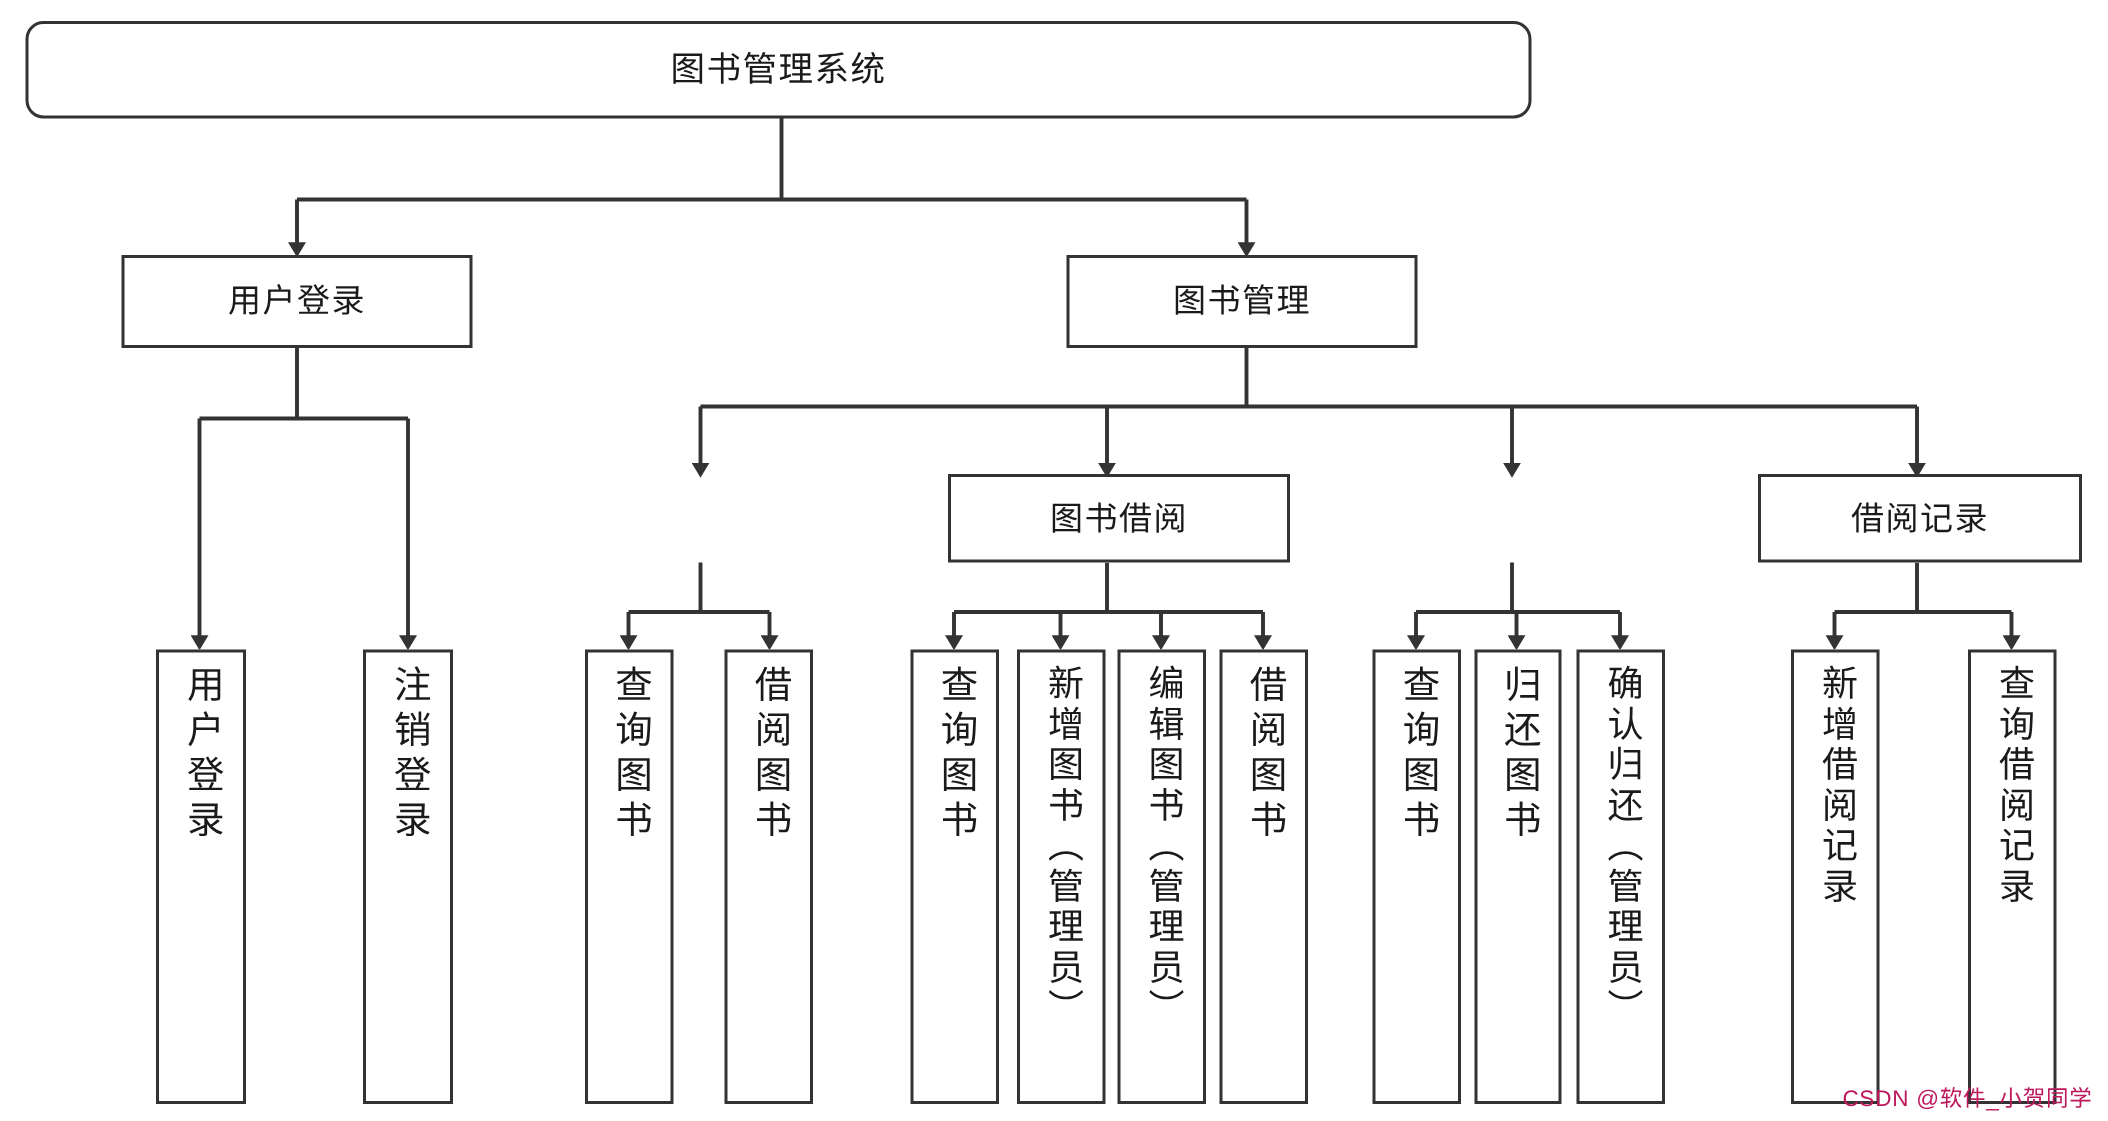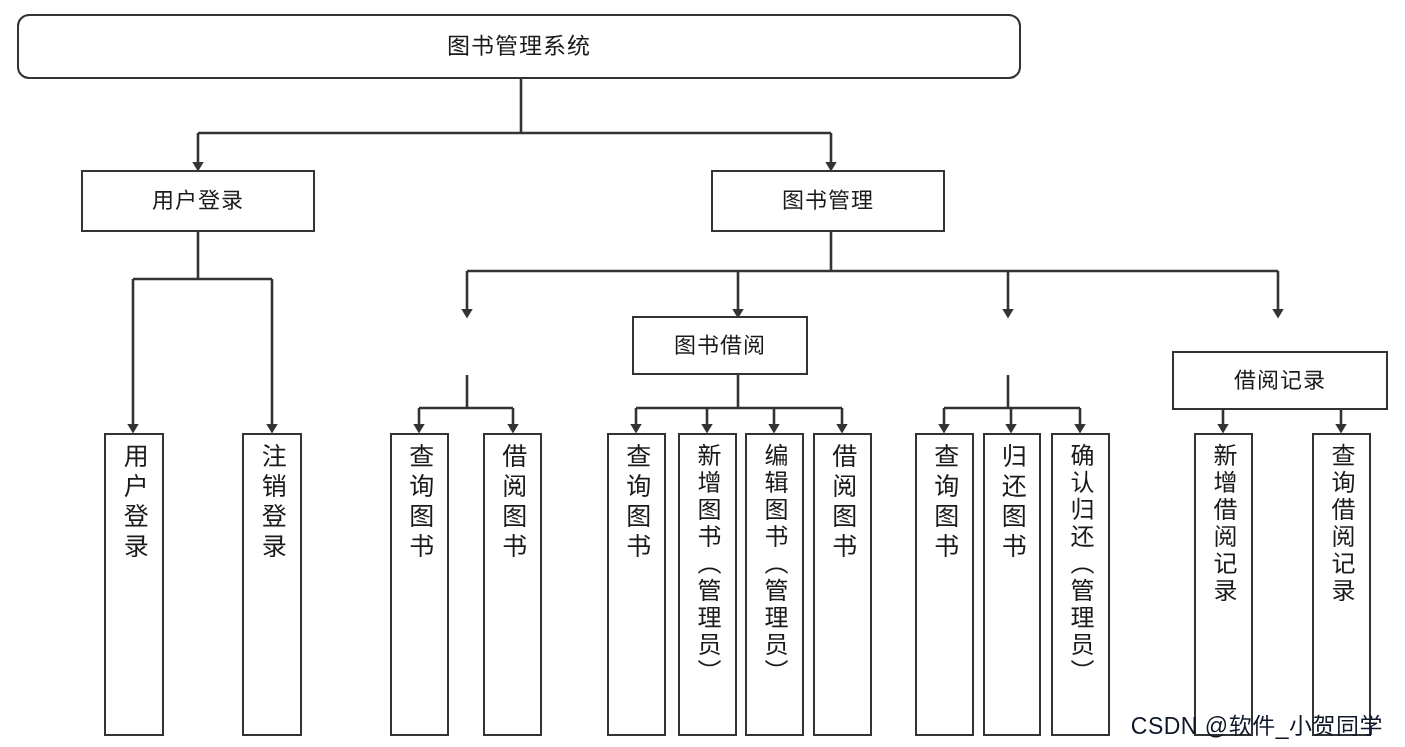--- a/index.html
+++ b/index.html
@@ -63,24 +63,24 @@
     line-height: 1.05;
     letter-spacing: 5px;
     white-space: nowrap;
   }
   .node.vert.tall-text .label {
     font-size: 24px;
     letter-spacing: 3px;
   }
   #watermark {
     position: absolute;
-    right: 22px;
+    right: 10px;
     bottom: 6px;
-    font-size: 23px;
-    color: #0f172a;
+    font-size: 15px;
+    color: #be185d;
     letter-spacing: 0.5px;
     user-select: none;
     white-space: nowrap;
   }
 </style>
 </head>
 <body>
 
 <div id="diagram-root">
 
@@ -138,24 +138,24 @@
     <span class="label">图书管理系统</span>
   </div>
 
   <div class="node horiz" style="left:81px; top:170px; width:234px; height:62px;">
     <span class="label">用户登录</span>
   </div>
   <div class="node horiz" style="left:711px; top:170px; width:234px; height:62px;">
     <span class="label">图书管理</span>
   </div>
 
-  <div class="node horiz" style="left:632px; top:316px; width:176px; height:59px;">
+  <div class="node horiz" style="left:632px; top:316px; width:228px; height:59px;">
     <span class="label">图书借阅</span>
   </div>
-  <div class="node horiz" style="left:1172px; top:316px; width:216px; height:59px;margin-top:35px;">
+  <div class="node horiz" style="left:1172px; top:316px; width:216px; height:59px;">
     <span class="label">借阅记录</span>
   </div>
 
   <div class="node vert" style="left:104px; top:433px; width:60px; height:303px;">
     <span class="label">用户登录</span>
   </div>
   <div class="node vert" style="left:242px; top:433px; width:60px; height:303px;">
     <span class="label">注销登录</span>
   </div>
 

